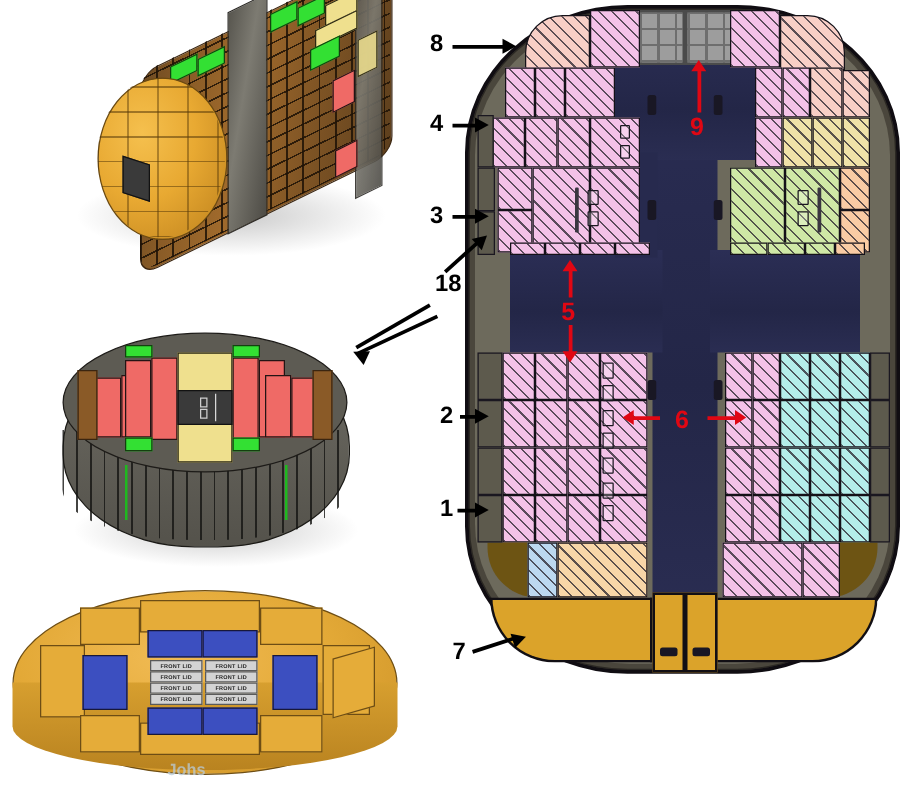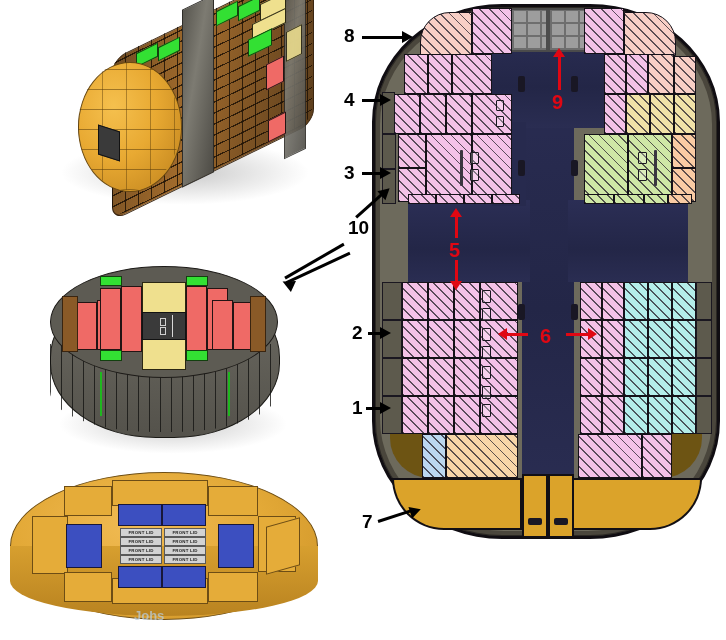--- a/index.html
+++ b/index.html
@@ -436,21 +436,21 @@
   <div class="tri btriR" style="left:402px;top:31px;"></div>
 
   <span class="lbl" style="left:344px;top:90px;">4</span>
   <div class="arrowline" style="left:362px;top:99px;width:20px;"></div>
   <div class="tri btriR" style="left:380px;top:94px;"></div>
 
   <span class="lbl" style="left:344px;top:163px;">3</span>
   <div class="arrowline" style="left:362px;top:172px;width:20px;"></div>
   <div class="tri btriR" style="left:380px;top:167px;"></div>
 
-  <span class="lbl" style="left:348px;top:218px;">10</span>
+  <span class="lbl" style="left:348px;top:218px;">18</span>
   <div class="arrowline" style="left:356px;top:216px;width:38px;transform:rotate(-42deg);
               transform-origin:0 50%;"></div>
   <div class="tri btriR" style="left:380px;top:186px;transform:rotate(-42deg);"></div>
   <div class="arrowline" style="left:344px;top:243px;width:68px;transform:rotate(150deg);
               transform-origin:0 50%;"></div>
   <div class="arrowline" style="left:350px;top:252px;width:70px;transform:rotate(155deg);
               transform-origin:0 50%;"></div>
   <div class="tri" style="left:282px;top:278px;border-top:6px solid transparent;
               border-bottom:6px solid transparent;border-right:12px solid #000;
               transform:rotate(25deg);"></div>

